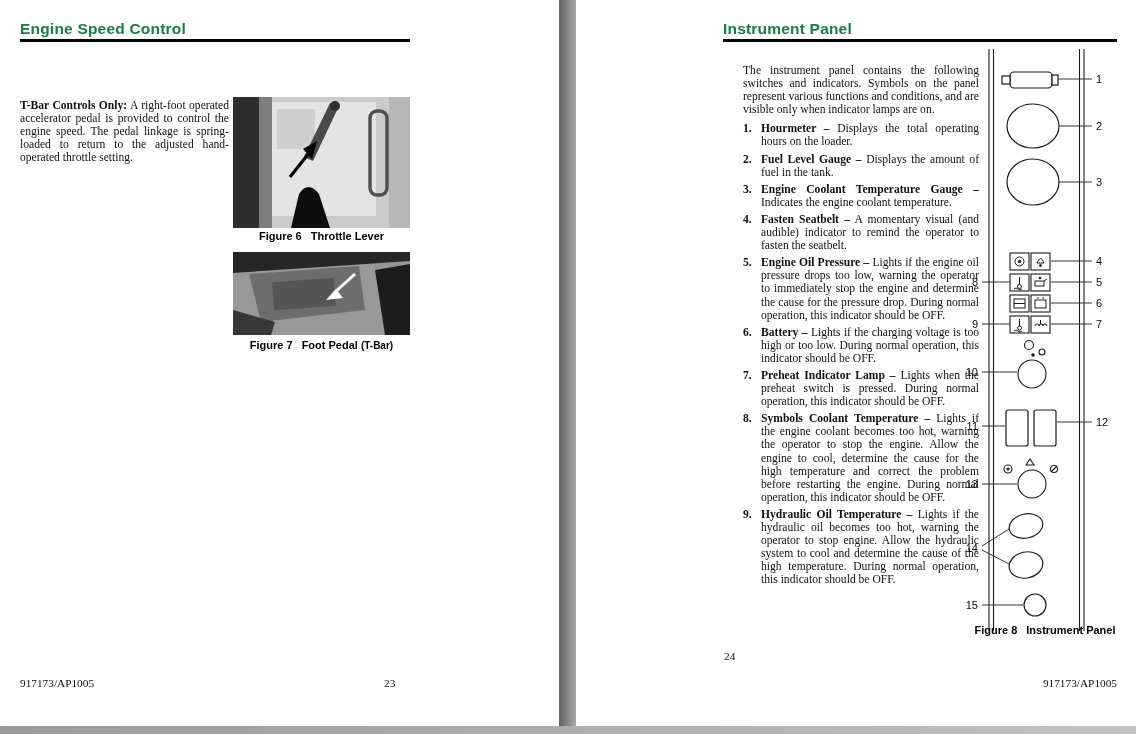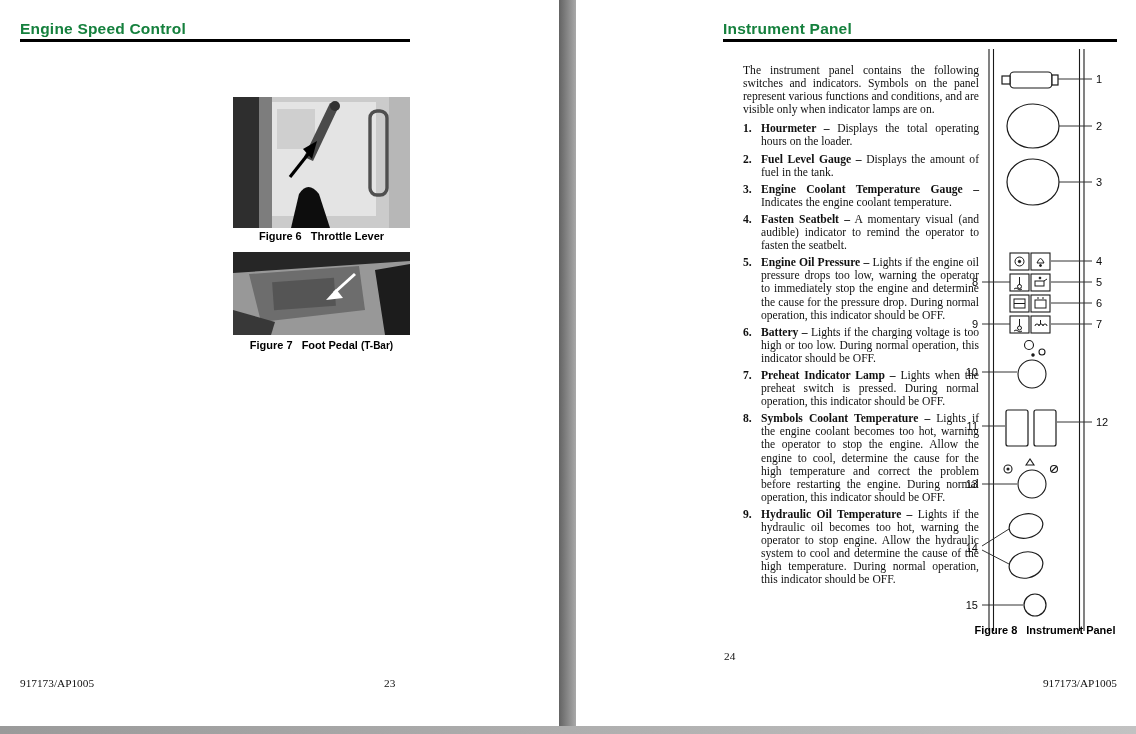--- a/index.html
+++ b/index.html
@@ -38,20 +38,24 @@
 </style>
 </head>
 <body>
 
 <div class="sheet">
 
   <div class="page-title" style="left:20px; top:20px;">Engine Speed Control</div>
   <div class="rule" style="left:20px; top:39px; width:390px;"></div>
 
 
+  <div class="body-col" style="left:20px; top:99px; width:209px;">
+    <p><b>T-Bar Controls Only:</b>
+       <span>A right-foot operated accelerator pedal is provided to control the engine speed. The pedal linkage is spring-loaded to return to the adjusted hand-operated throttle setting.</span></p>
+  </div>
 
   <svg class="figure-photo" style="left:233px; top:97px;" width="177" height="131" viewBox="0 0 177 131">
     <rect width="177" height="131" fill="#cbcbcb"></rect>
     <rect x="0" y="0" width="26" height="131" fill="#2e2e2e"></rect>
     <rect x="26" y="0" width="13" height="131" fill="#7d7d7d"></rect>
     <rect x="39" y="5" width="104" height="114" fill="#e4e4e4"></rect>
     <rect x="44" y="12" width="38" height="40" fill="#cfcfcf"></rect>
     <path d="M97 6 L106 9 L80 64 L71 60 Z" fill="#4a4a4a"></path>
     <circle cx="102" cy="9" r="5" fill="#303030"></circle>
     <path d="M57 80 L76 56" stroke="#000" stroke-width="3.2"></path>

